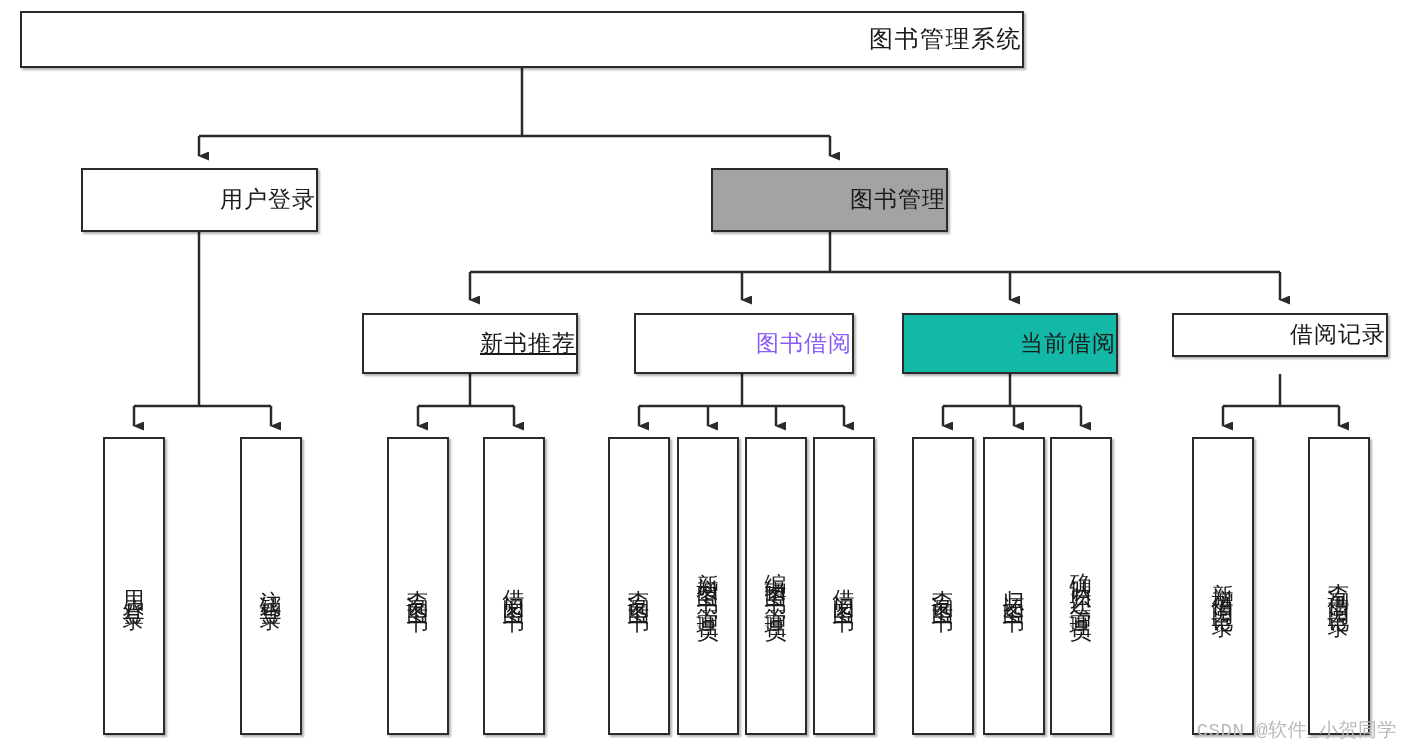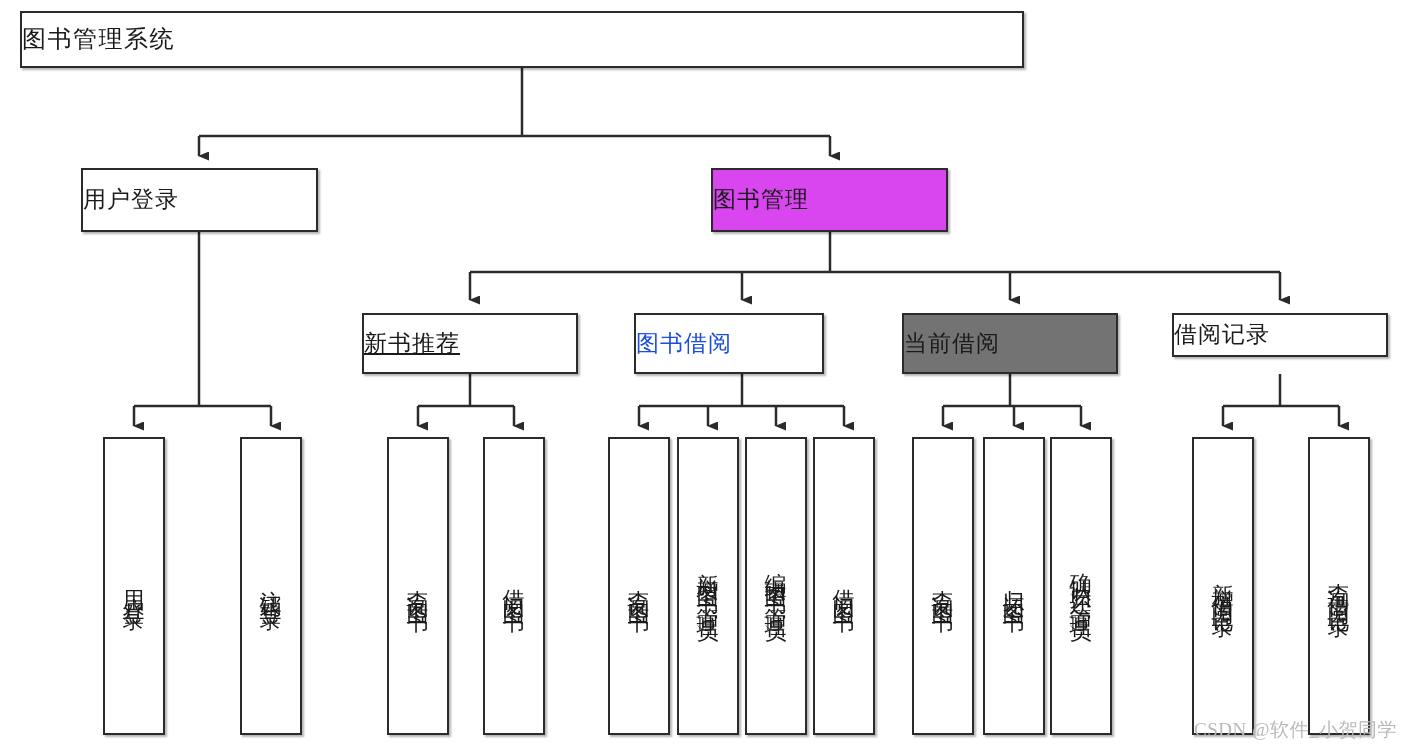--- a/index.html
+++ b/index.html
@@ -27,21 +27,21 @@
     pointer-events: none;
   }
   .node {
     position: absolute;
     box-sizing: border-box;
     background: #ffffff;
     border: 2px solid #2b2b2b;
     box-shadow: 2px 2px 2px rgba(0,0,0,0.30);
     display: flex;
     align-items: center;
-    justify-content: flex-start;
+    justify-content: flex-end;
     color: #1a1a1a;
     z-index: 2;
   }
   .node .label {
     display: block;
     text-align: center;
     line-height: 1.18;
     white-space: nowrap;
   }
   
@@ -69,21 +69,21 @@
   }
   .watermark {
     position: absolute;
     right: 8px;
     bottom: 4px;
     font-size: 19px;
     color: #b9b9b9;
     letter-spacing: 0.5px;
     z-index: 5;
     white-space: nowrap;
-    font-family: Liberation Serif, serif;
+    font-family: Liberation Mono, monospace;
   }
 </style>
 </head>
 <body>
 
 <div id="canvas" style="background: rgb(255, 255, 255);">
 
   <svg class="connectors" viewBox="0 0 1405 747" xmlns="http://www.w3.org/2000/svg">
     <defs>
       <marker id="arrowhead" markerWidth="9" markerHeight="11" refX="4.5" refY="10" orient="auto" markerUnits="userSpaceOnUse">
@@ -150,31 +150,31 @@
     </g>
   </svg>
 
   <div class="node h root" style="left: 20px; top: 11px; width: 1004px; height: 57px; border-color: rgb(43, 43, 43); background: rgb(255, 255, 255); color: rgb(26, 26, 26);">
     <span class="label">图书管理系统</span>
   </div>
 
   <div class="node h" style="left: 81px; top: 168px; width: 237px; height: 64px; border-color: rgb(43, 43, 43); background: rgb(255, 255, 255); color: rgb(26, 26, 26);">
     <span class="label">用户登录</span>
   </div>
-  <div class="node h" style="left: 711px; top: 168px; width: 237px; height: 64px; border-color: rgb(43, 43, 43); background: #d946ef; color: rgb(26, 26, 26);">
+  <div class="node h" style="left: 711px; top: 168px; width: 237px; height: 64px; border-color: rgb(43, 43, 43); background: #a3a3a3; color: rgb(26, 26, 26);">
     <span class="label">图书管理</span>
   </div>
 
   <div class="node h" style="left: 362px; top: 313px; width: 216px; height: 61px; border-color: rgb(43, 43, 43); background: rgb(255, 255, 255); color: rgb(26, 26, 26); text-decoration: underline;">
     <span class="label">新书推荐</span>
   </div>
-  <div class="node h" style="left: 634px; top: 313px; width: 190px; height: 61px; border-color: rgb(43, 43, 43); background: rgb(255, 255, 255); color: #1d4ed8;">
+  <div class="node h" style="left: 634px; top: 313px; width: 220px; height: 61px; border-color: rgb(43, 43, 43); background: rgb(255, 255, 255); color: #8b5cf6;">
     <span class="label">图书借阅</span>
   </div>
-  <div class="node h" style="left: 902px; top: 313px; width: 216px; height: 61px; border-color: rgb(43, 43, 43); background: #737373; color: rgb(26, 26, 26);">
+  <div class="node h" style="left: 902px; top: 313px; width: 216px; height: 61px; border-color: rgb(43, 43, 43); background: #14b8a6; color: rgb(26, 26, 26);">
     <span class="label">当前借阅</span>
   </div>
   <div class="node h" style="left: 1172px; top: 313px; width: 216px; height: 44px; border-color: rgb(43, 43, 43); background: rgb(255, 255, 255); color: rgb(26, 26, 26);">
     <span class="label">借阅记录</span>
   </div>
 
   <div class="node v" style="left: 103px; top: 437px; width: 62px; height: 298px; border-color: rgb(43, 43, 43); background: rgb(255, 255, 255); color: rgb(26, 26, 26);">
     <span class="label">用户登录</span>
   </div>
   <div class="node v" style="left: 240px; top: 437px; width: 62px; height: 298px; border-color: rgb(43, 43, 43); background: rgb(255, 255, 255); color: rgb(26, 26, 26);">

